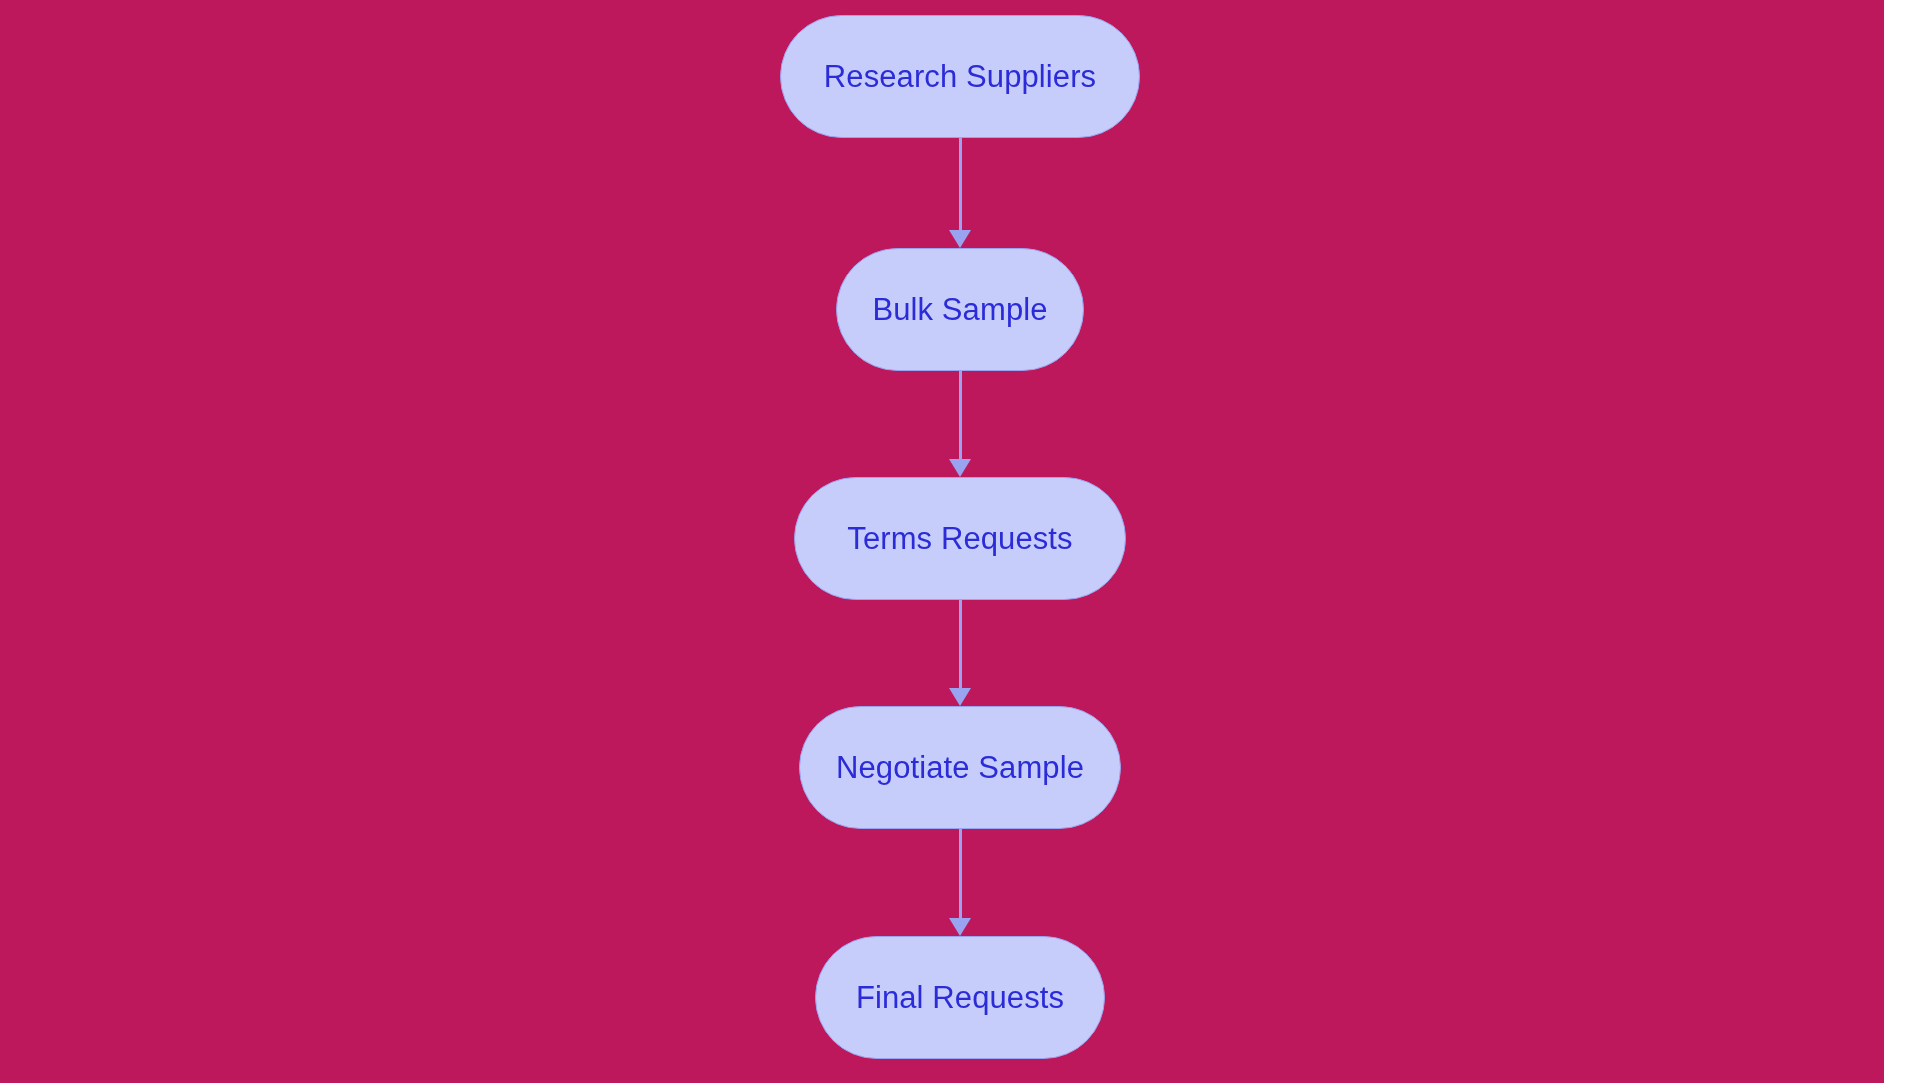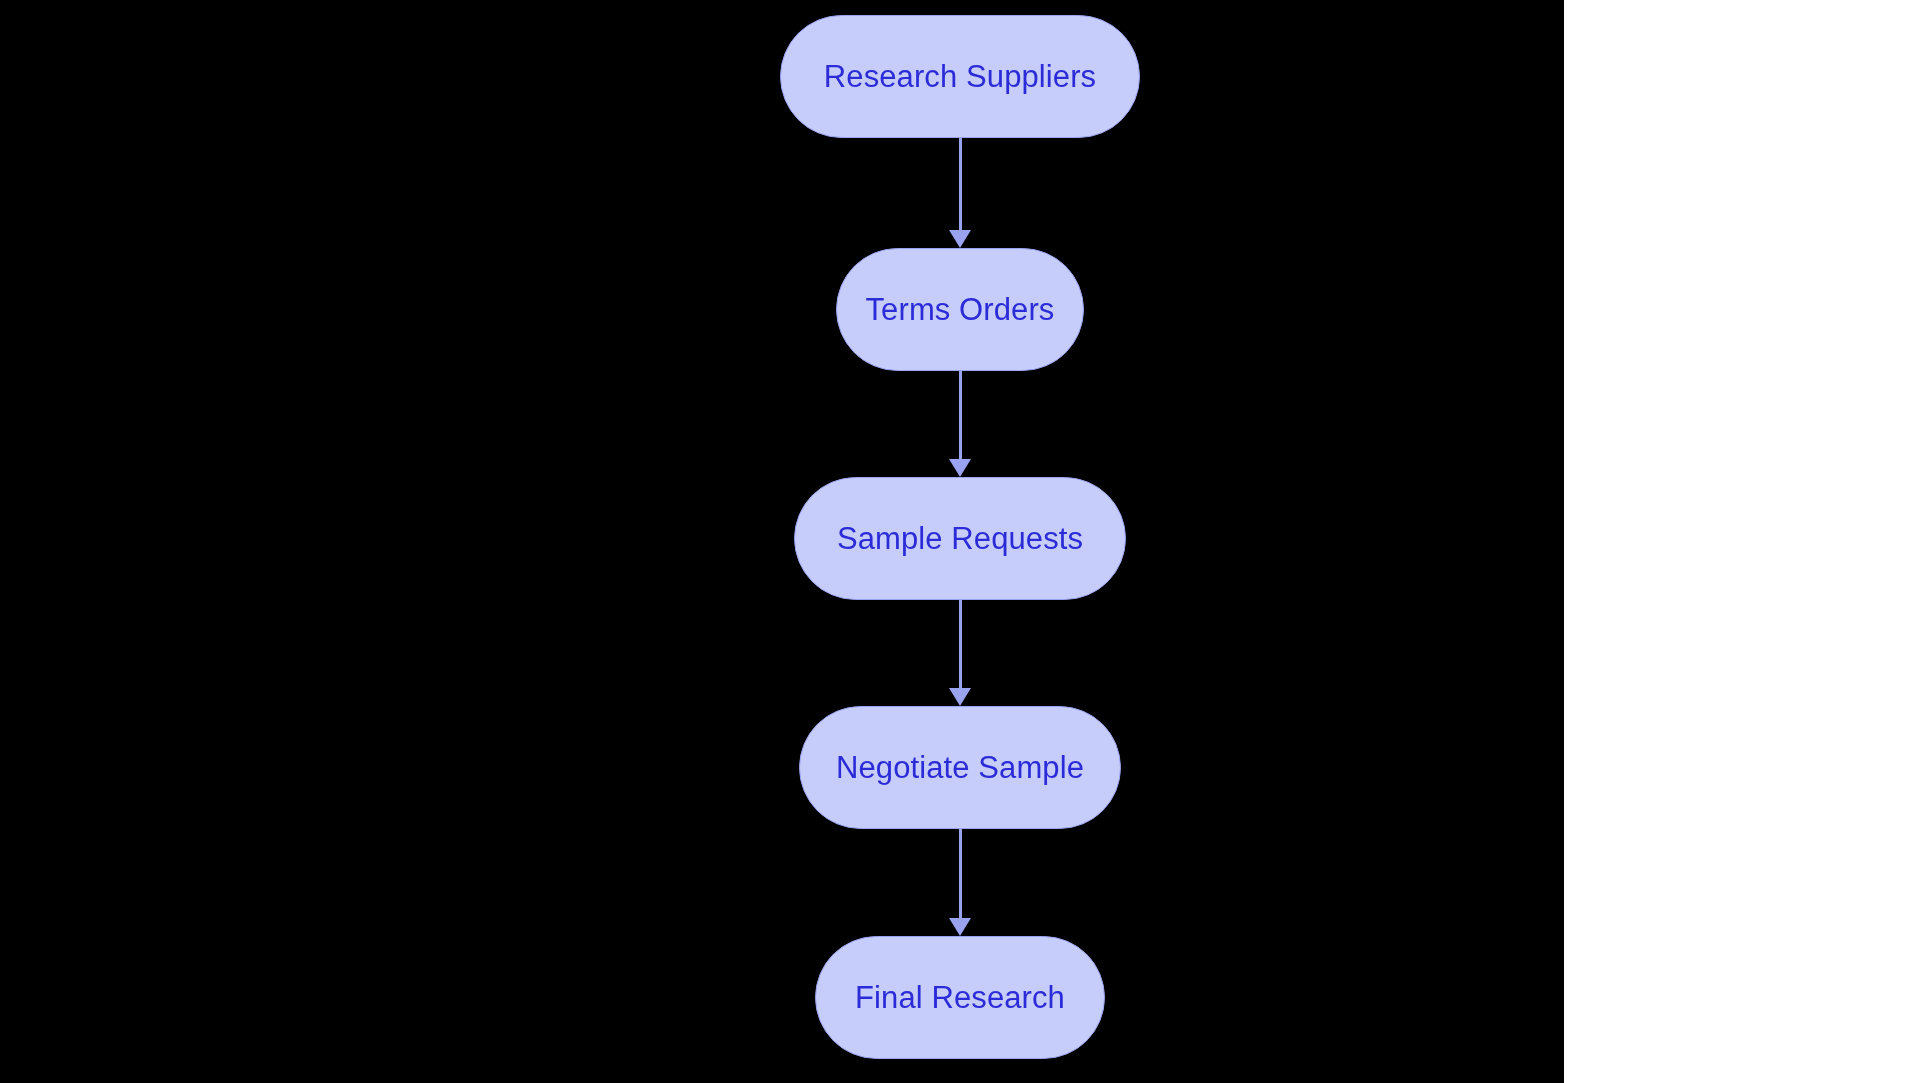--- a/index.html
+++ b/index.html
@@ -9,23 +9,23 @@
   }
   body {
     width: 1920px;
     height: 1083px;
     overflow: hidden;
     font-family: "Liberation Sans", sans-serif;
   }
 
   #flowchart-canvas {
     position: relative;
-    width: 1564px;
+    width: 1884px;
     height: 1083px;
-    background: #000000;
+    background: #be185d;
   }
 
   .flow-column {
     position: absolute;
     left: 0;
     top: 0;
     width: 1920px;
     height: 1083px;
     display: flex;
     flex-direction: column;
@@ -107,44 +107,44 @@
     <div class="flow-node" id="node-research-suppliers">
       <span class="node-label">Research Suppliers</span>
     </div>
 
     <div class="flow-edge" id="edge-1">
       <div class="edge-line"></div>
       <div class="edge-arrowhead"></div>
     </div>
 
     <div class="flow-node" id="node-bulk-orders">
-      <span class="node-label">Terms Orders</span>
+      <span class="node-label">Bulk Sample</span>
     </div>
 
     <div class="flow-edge" id="edge-2">
       <div class="edge-line"></div>
       <div class="edge-arrowhead"></div>
     </div>
 
     <div class="flow-node" id="node-sample-requests">
-      <span class="node-label">Sample Requests</span>
+      <span class="node-label">Terms Requests</span>
     </div>
 
     <div class="flow-edge" id="edge-3">
       <div class="edge-line"></div>
       <div class="edge-arrowhead"></div>
     </div>
 
     <div class="flow-node" id="node-negotiate-terms">
       <span class="node-label">Negotiate Sample</span>
     </div>
 
     <div class="flow-edge" id="edge-4">
       <div class="edge-line"></div>
       <div class="edge-arrowhead"></div>
     </div>
 
     <div class="flow-node" id="node-final-purchase">
-      <span class="node-label">Final Research</span>
+      <span class="node-label">Final Requests</span>
     </div>
 
   </div>
 </div>
 
 </body></html>

